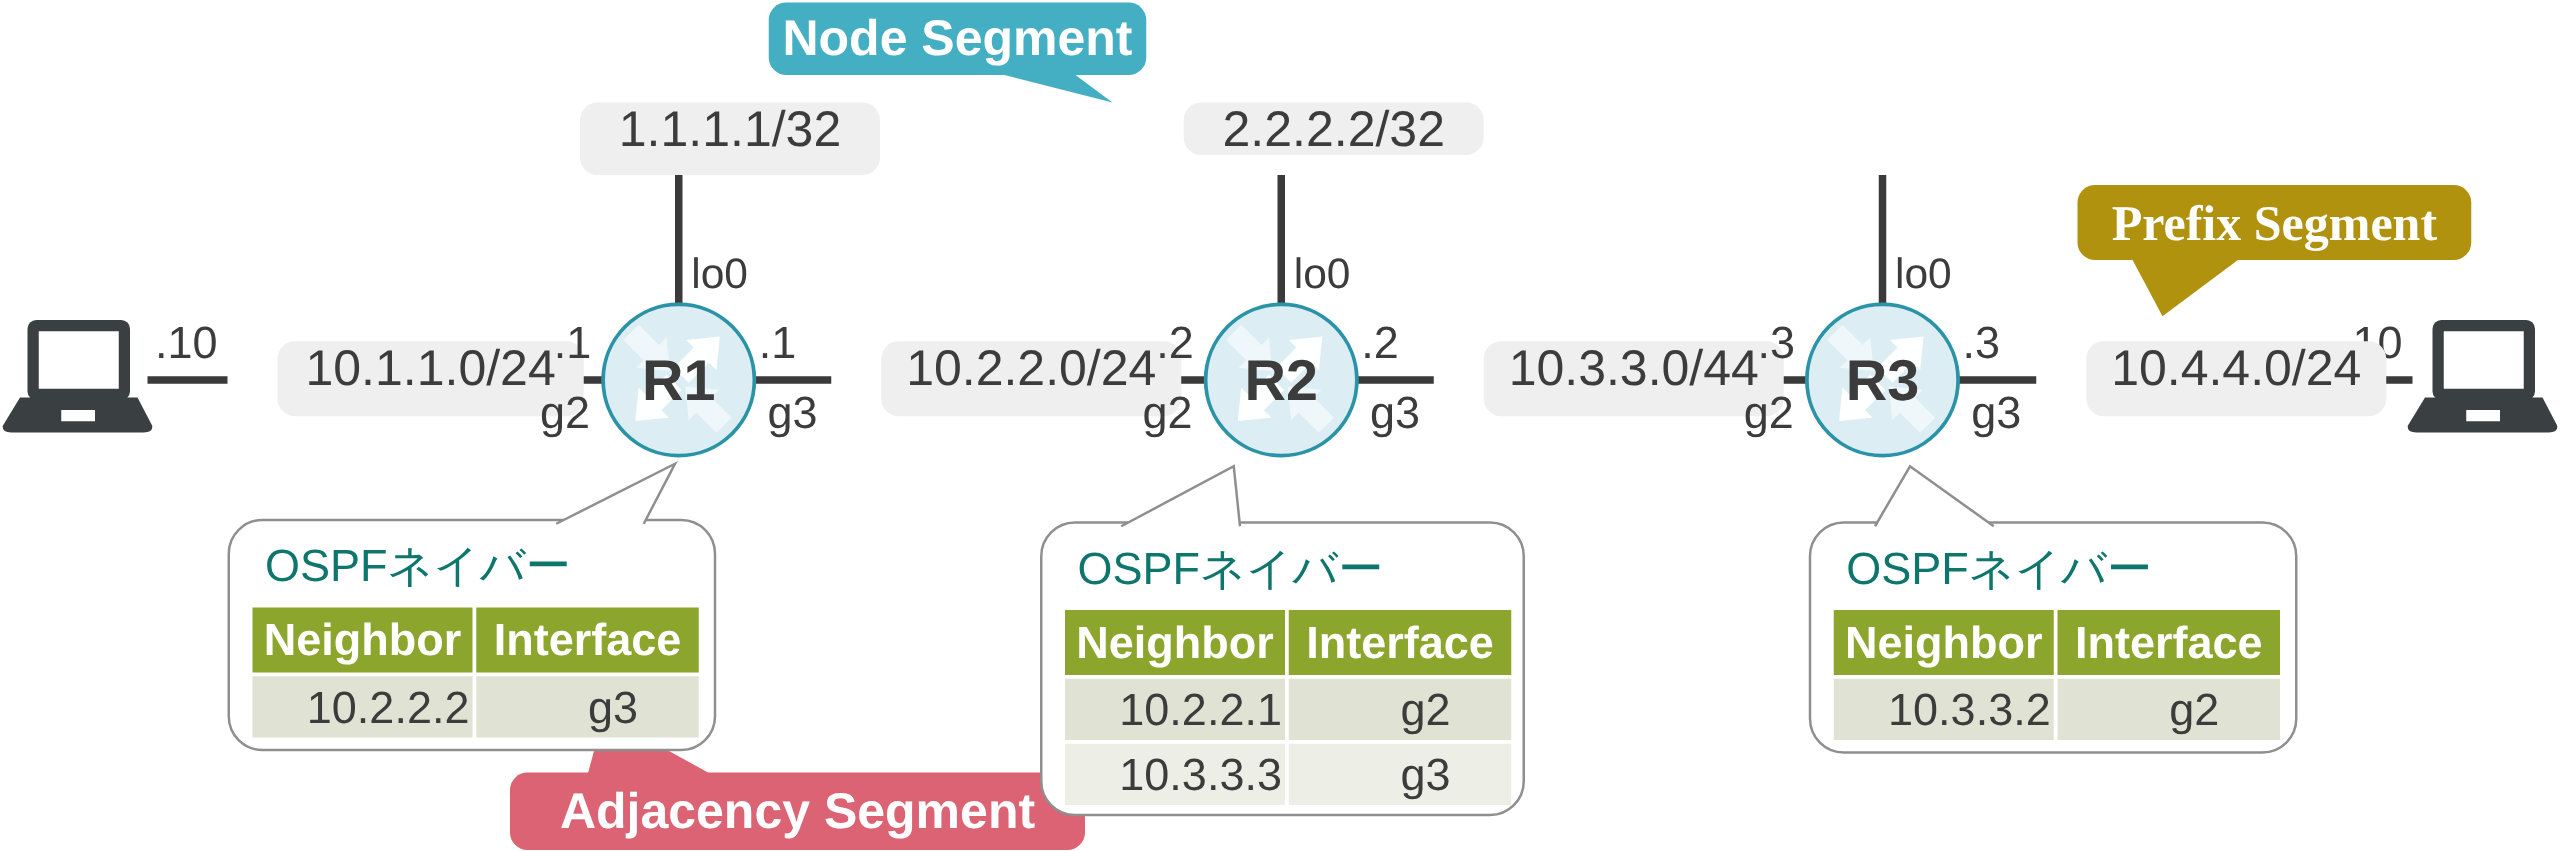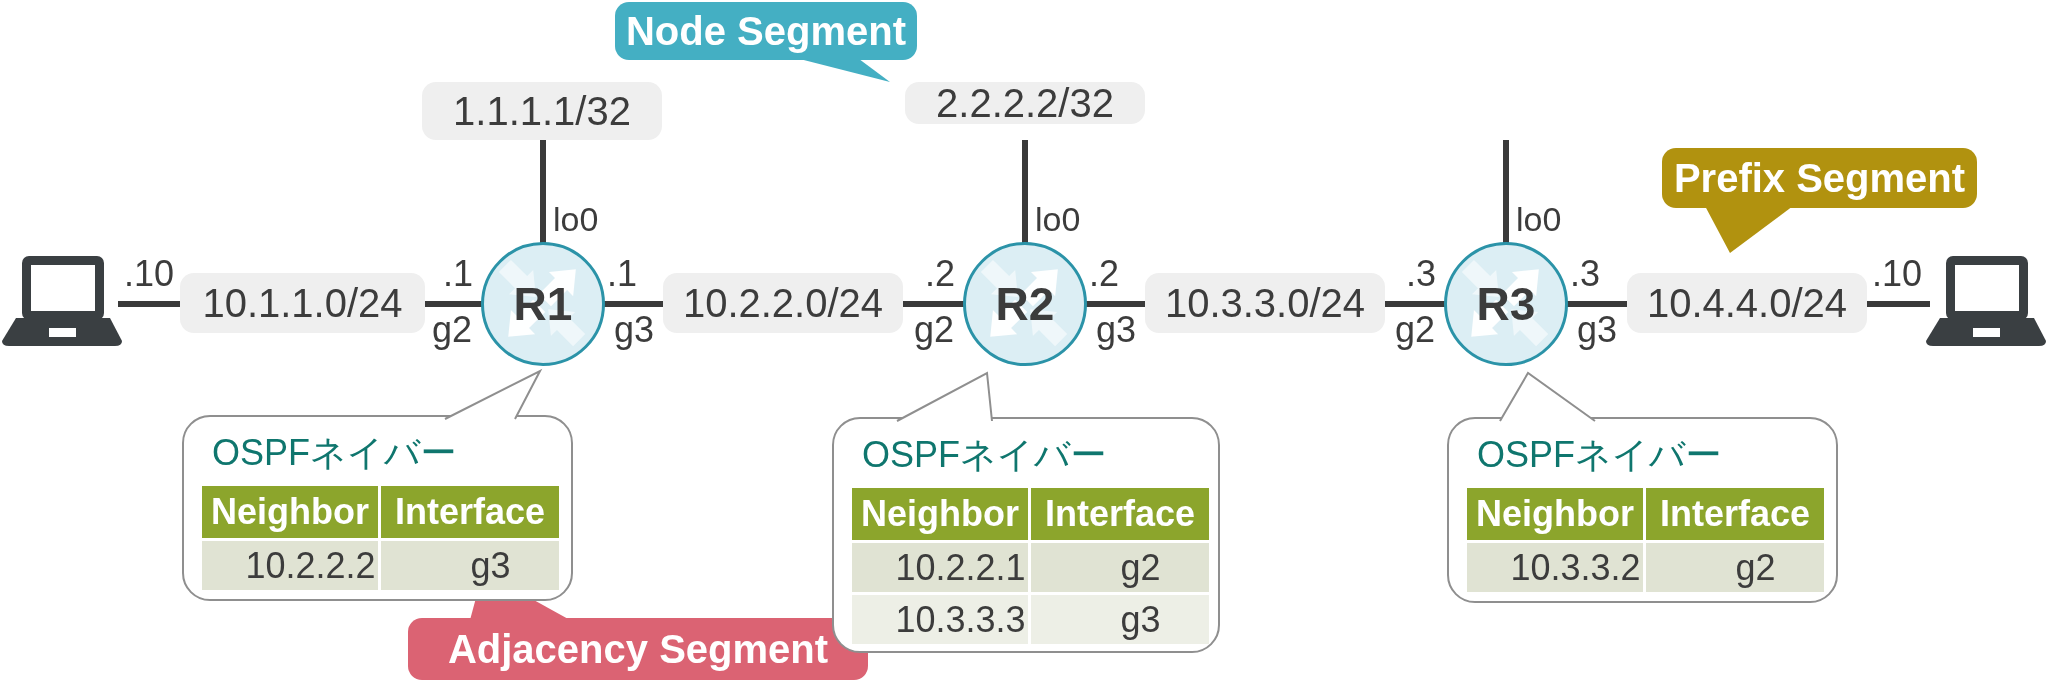--- a/index.html
+++ b/index.html
@@ -9,33 +9,33 @@
     --bubble_border:#8F8F8F;
   }
   html,body{margin:0;padding:0;background:#fff;}
   .canvas{
     position:relative;width:2048px;height:681px;background:#fff;overflow:hidden;
     font-family:"Liberation Sans","DejaVu Sans",sans-serif;color:var(--text);
   }
   .hline{position:absolute;top:301px;height:6px;background:var(--line);}
   .vline{position:absolute;width:6px;top:140px;height:104px;background:var(--line);}
   .netbox{position:absolute;height:60px;background:var(--box_bg);border-radius:14px;
-    display:flex;align-items:center;justify-content:center;font-size:40px;color:var(--text);}
+    display:flex;align-items:flex-start;justify-content:center;font-size:40px;color:var(--text);margin-left:42px;}
   .lbl{position:absolute;font-size:36px;color:var(--text);line-height:1;}
   .tr{text-align:right;} .tc{text-align:center;}
   .lo{font-size:34px;}
   .router{position:absolute;width:124px;height:124px;border-radius:50%;
     background:var(--router_fill);border:3px solid var(--router_border);box-sizing:border-box;
     display:flex;align-items:center;justify-content:center;}
   .router svg{position:absolute;left:0;top:0;}
   .rname{position:relative;font-size:46px;font-weight:bold;color:var(--text);z-index:2;}
   .laptop{position:absolute;width:120px;height:94px;}
   .callout{position:absolute;border-radius:14px;display:flex;align-items:center;justify-content:center;
     color:#fff;font-weight:bold;font-size:40px;white-space:nowrap;}
-  .teal-bg{background:var(--teal);} .gold-bg{background:var(--gold);} .pink-bg{background:var(--pink);}
+  .teal-bg{background:var(--teal);} .gold-bg{background:var(--gold);font-family:Liberation Serif, serif;} .pink-bg{background:var(--pink);}
   .tail{position:absolute;}
   .bubble{position:absolute;background:#fff;border:2px solid var(--bubble_border);border-radius:28px;
     box-sizing:border-box;padding:12px 0 0 16px;}
   .btitle{font-size:36px;color:#0f766e;margin:2px 0 9px 12px;line-height:1.2;}
   table.ospf{border-collapse:separate;border-spacing:3px;margin-left:-1px;}
   .ospf th{background:var(--olive);color:#fff;font-weight:bold;font-size:36px;height:50px;text-align:center;}
   .ospf td{background:var(--row_a);font-size:36px;color:var(--text);text-align:center;height:47px;padding-left:42px;}
   .ospf tr.alt td{background:var(--row_b);}
   .ospf .col1{width:174px;} .ospf .col2{width:176px;}
 </style>
@@ -77,21 +77,21 @@
   <div class="lbl" style="left:124px;top:256px;width:56px">.10</div>
   <div class="lbl" style="left:1872px;top:256px;width:58px">.10</div>
 
   <div class="netbox" style="left:180px;top:273px;width:245px">
     <span>10.1.1.0/24</span>
     </div>
   <div class="netbox" style="left:663px;top:273px;width:240px">
     <span>10.2.2.0/24</span>
     </div>
   <div class="netbox" style="left:1145px;top:273px;width:240px">
-    <span>10.3.3.0/24</span>
+    <span>10.3.3.0/44</span>
     </div>
   <div class="netbox" style="left:1627px;top:273px;width:240px">
     <span>10.4.4.0/24</span>
     </div>
 
   <div class="netbox" style="left:422px;top:82px;width:240px;height:58px">
     <span>1.1.1.1/32</span>
     </div>
   <div class="netbox" style="left:905px;top:82px;width:240px;height:42px">
     <span>2.2.2.2/32</span>

